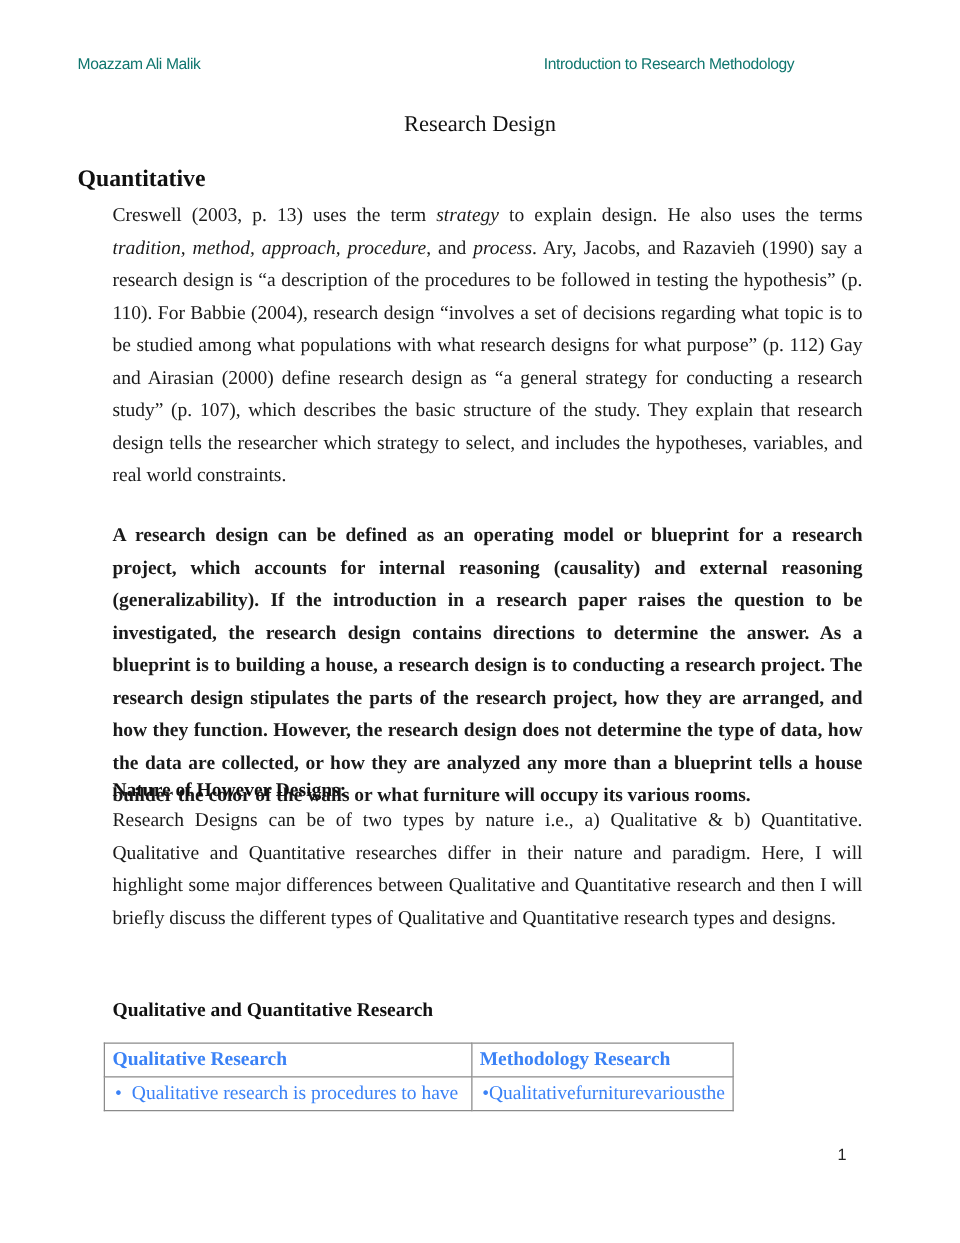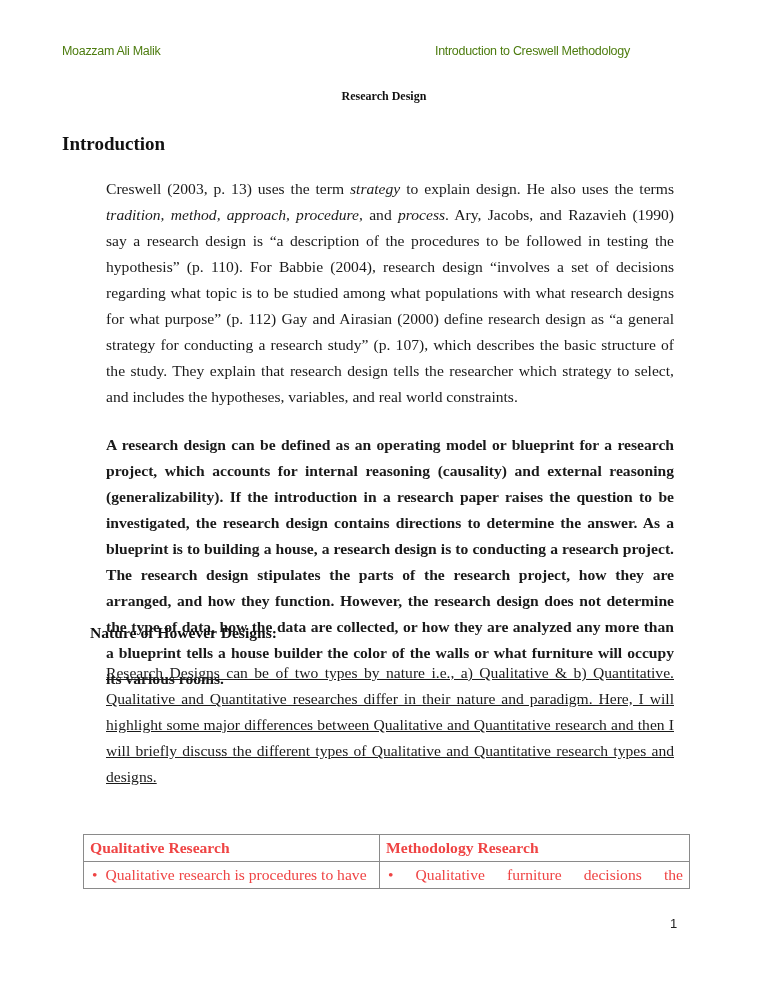--- a/index.html
+++ b/index.html
@@ -1,92 +1,93 @@
 <!DOCTYPE html>
 <html><head>
 <meta charset="utf-8">
 <style>
   html, body { margin: 0; padding: 0; background: #ffffff; }
   body { width: 768px; height: 994px; position: relative; overflow: hidden; color: #111; }
   .page { position: absolute; left: 0; top: 0; width: 768px; height: 994px; background: #fff; }
   .header { position: absolute; top: 44px; left: 62px; right: 62px; height: 20px;
-    font-family: "Liberation Sans", sans-serif; font-size: 12.5px; color: #4d7c0f; letter-spacing: -0.3px; }
+    font-family: "Liberation Sans", sans-serif; font-size: 12.5px; color: #0f766e; letter-spacing: -0.3px; }
   .header .left { position: absolute; left: 0; top: 0; }
   .header .right { position: absolute; left: 250px; top: 0; }
   .title { position: absolute; top: 89px; left: 0; width: 768px; text-align: center;
-    font-family: "Liberation Serif", serif; font-weight: bold; font-size: 12px; }
+    font-family: "Liberation Serif", serif; font-weight: normal; font-size: 18px; }
   .h1 { position: absolute; top: 133px; left: 62px; font-family: "Liberation Serif", serif;
     font-weight: bold; font-size: 19px; }
   .para { position: absolute; left: 90px; width: 600px; font-family: "Liberation Serif", serif;
     font-size: 15.6px; line-height: 26px; text-align: justify; color: #1a1a1a; }
-  .para p { margin: 16px; }
+  .para p { margin: 0; }
   .p1 { top: 160px; }
   .p2 { top: 416px; font-weight: bold; }
   .h2 { position: absolute; left: 90px; font-family: "Liberation Serif", serif; font-weight: bold;
     font-size: 15.6px; color: #111; }
   .h2a { top: 624px; }
-  .p3 { top: 644px; text-decoration: underline; }
+  .p3 { top: 644px; }
   .h2b { top: 800px; }
-  table.cmp { position: absolute; left: 83px; top: 834px; width: 607px; border-collapse: collapse;
-    font-family: "Liberation Serif", serif; font-size: 15.6px; color: #ef4444; }
+  table.cmp { position: absolute; left: 83px; top: 834px; width: 504px; border-collapse: collapse;
+    font-family: "Liberation Serif", serif; font-size: 15.6px; color: #3b82f6; }
   table.cmp td, table.cmp th { border: 1px solid #8a8a8a; height: 26px; padding: 0 6px;
     vertical-align: middle; text-align: left; }
   table.cmp th { font-weight: bold; }
   table.cmp td.c1 { width: 283px; }
   .bullet-cell { display: flex; justify-content: space-between; white-space: nowrap; }
   .bullet-cell span { display: inline-block; }
   .pageno { position: absolute; top: 916px; left: 670px; font-family: "Liberation Sans", sans-serif;
     font-size: 13px; color: #222; }
   em { font-style: italic; }
 </style>
 </head>
 <body>
 
 <div class="page">
 
   <div class="header">
     <span class="left">Moazzam Ali Malik</span>
-    <span class="right" style="left:373px;">Introduction to Creswell Methodology</span>
+    <span class="right" style="left:373px;">Introduction to Research Methodology</span>
   </div>
 
   <div class="title">Research Design</div>
 
-  <div class="h1" style="left:62px;">Introduction</div>
+  <div class="h1" style="left:62px;">Quantitative</div>
 
   <div class="para p1">
     <p><span>Creswell (2003, p. 13) uses the term </span><em>strategy</em><span> to explain design. He also uses the terms </span><em>tradition, method, approach, procedure</em><span>, and </span><em>process</em><span>. Ary, Jacobs, and Razavieh (1990) say a research design is “a description of the procedures to be followed in testing the hypothesis” (p. 110). For Babbie (2004), research design “involves a set of decisions regarding what topic is to be studied among what populations with what research designs for what purpose” (p. 112) Gay and Airasian (2000) define research design as “a general strategy for conducting a research study” (p. 107), which describes the basic structure of the study. They explain that research design tells the researcher which strategy to select, and includes the hypotheses, variables, and real world constraints.</span></p>
   </div>
 
   <div class="para p2">
     <p>A research design can be defined as an operating model or blueprint for a research project, which accounts for internal reasoning (causality) and external reasoning (generalizability). If the introduction in a research paper raises the question to be investigated, the research design contains directions to determine the answer. As a blueprint is to building a house, a research design is to conducting a research project. The research design stipulates the parts of the research project, how they are arranged, and how they function. However, the research design does not determine the type of data, how the data are collected, or how they are analyzed any more than a blueprint tells a house builder the color of the walls or what furniture will occupy its various rooms.</p>
   </div>
 
   <div class="h2 h2a">Nature of However Designs:</div>
 
   <div class="para p3">
     <p>Research Designs can be of two types by nature i.e., a) Qualitative &amp; b) Quantitative. Qualitative and Quantitative researches differ in their nature and paradigm. Here, I will highlight some major differences between Qualitative and Quantitative research and then I will briefly discuss the different types of Qualitative and Quantitative research types and designs.</p>
   </div>
 
+  <div class="h2 h2b">Qualitative and Quantitative Research</div>
 
   <table class="cmp">
     <tbody>
         <tr>
       <th class="c1">Qualitative Research</th>
       <th>Methodology Research</th>
     </tr>
     <tr>
       <td class="c1">
         <span style="margin:0 8px 0 2px;">•</span><span>Qualitative research is procedures to have</span>
       </td>
       <td>
         <div class="bullet-cell">
           <span style="margin-left:2px;">•</span>
           <span>Qualitative</span>
           <span>furniture</span>
-          <span>decisions</span>
+          <span>various</span>
           <span>the</span>
         </div>
       </td>
     </tr>
   </tbody>
     </table>
 
   <div class="pageno">1</div>
 </div>
 

